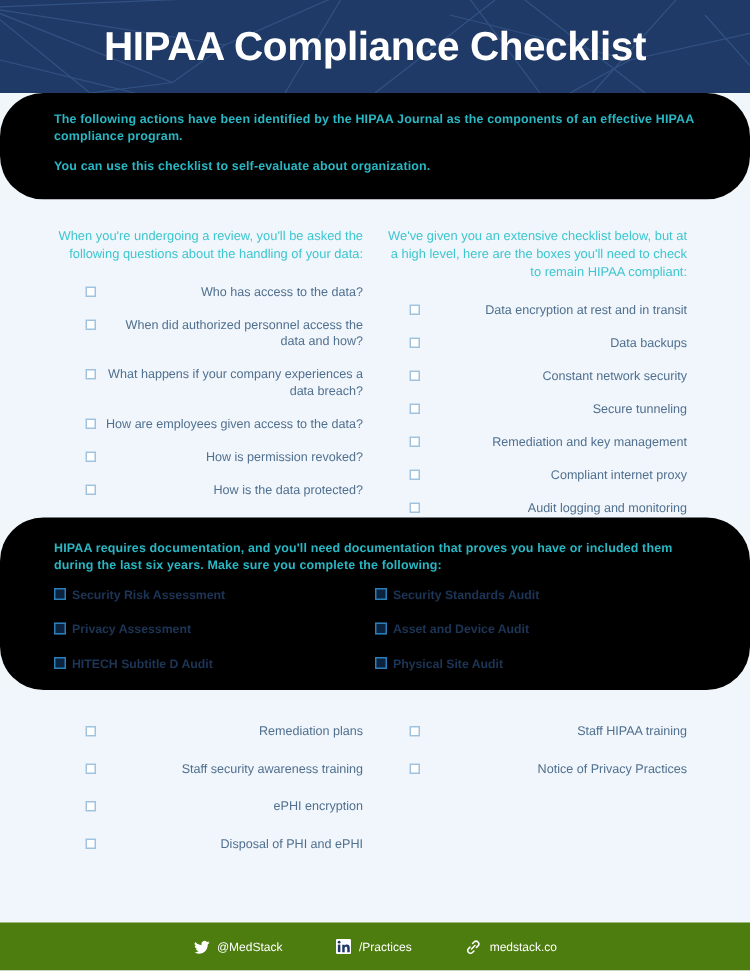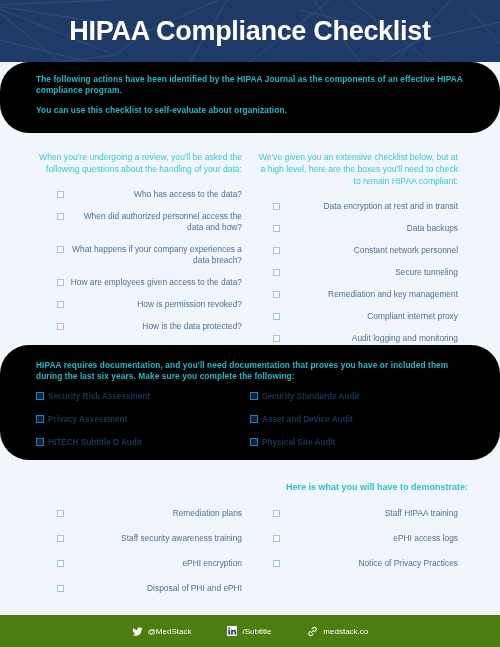--- a/index.html
+++ b/index.html
@@ -175,21 +175,21 @@
         <div class="item">
           <span class="box"></span>
           <span class="txt">Data encryption at rest and in transit</span>
         </div>
         <div class="item">
           <span class="box"></span>
           <span class="txt">Data backups</span>
         </div>
         <div class="item">
           <span class="box"></span>
-          <span class="txt">Constant network personnel</span>
+          <span class="txt">Constant network security</span>
         </div>
         <div class="item">
           <span class="box"></span>
           <span class="txt">Secure tunneling</span>
         </div>
         <div class="item">
           <span class="box"></span>
           <span class="txt">Remediation and key management</span>
         </div>
         <div class="item">
@@ -232,21 +232,20 @@
         </div>
         <div class="dark-item">
           <span class="dark-box"></span>
           <span>Physical Site Audit</span>
         </div>
       </div>
     </div>
   </div>
 
   <div class="light sect-demo">
-    <p class="heading-teal">Here is what you will have to demonstrate:</p>
     <div class="cols">
       <div class="col">
         <div class="item">
           <span class="box"></span>
           <span class="txt">Remediation plans</span>
         </div>
         <div class="item">
           <span class="box"></span>
           <span class="txt">Staff security awareness training</span>
         </div>
@@ -256,24 +255,20 @@
         </div>
         <div class="item">
           <span class="box"></span>
           <span class="txt">Disposal of PHI and ePHI</span>
         </div>
       </div>
       <div class="col">
         <div class="item">
           <span class="box"></span>
           <span class="txt">Staff HIPAA training</span>
-        </div>
-        <div class="item">
-          <span class="box"></span>
-          <span class="txt">ePHI access logs</span>
         </div>
         <div class="item">
           <span class="box"></span>
           <span class="txt">Notice of Privacy Practices</span>
         </div>
       </div>
     </div>
   </div>
 
   <div class="footer">
@@ -283,21 +278,21 @@
       </svg>
       <span>@MedStack</span>
     </div>
     <div class="social">
       <svg width="10" height="10" viewBox="0 0 24 24">
         <rect x="0" y="0" width="24" height="24" rx="2" fill="#ffffff"></rect>
         <rect x="3" y="9" width="4" height="12" fill="#1f3a66"></rect>
         <circle cx="5" cy="5" r="2.3" fill="#1f3a66"></circle>
         <path fill="#1f3a66" d="M10 9h3.8v1.7c.6-1 1.8-1.9 3.6-1.9 3 0 4.6 1.9 4.6 5.4V21h-4v-6c0-1.6-.6-2.7-2-2.7-1.1 0-1.8.8-2 1.6-.1.3-.1.7-.1 1v6.1h-4z"></path>
       </svg>
-      <span>/Subtitle</span>
+      <span>/Practices</span>
     </div>
     <div class="social">
       <svg width="11" height="11" viewBox="0 0 24 24">
         <g fill="none" stroke="#ffffff" stroke-width="2.2" stroke-linecap="round">
           <path d="M9.5 14.5 14.5 9.5"></path>
           <path d="M11 6.5 13.2 4.3a4 4 0 0 1 5.7 5.7l-2.2 2.2"></path>
           <path d="M13 17.5l-2.2 2.2a4 4 0 0 1-5.7-5.7l2.2-2.2"></path>
         </g>
       </svg>
       <span>medstack.co</span>

